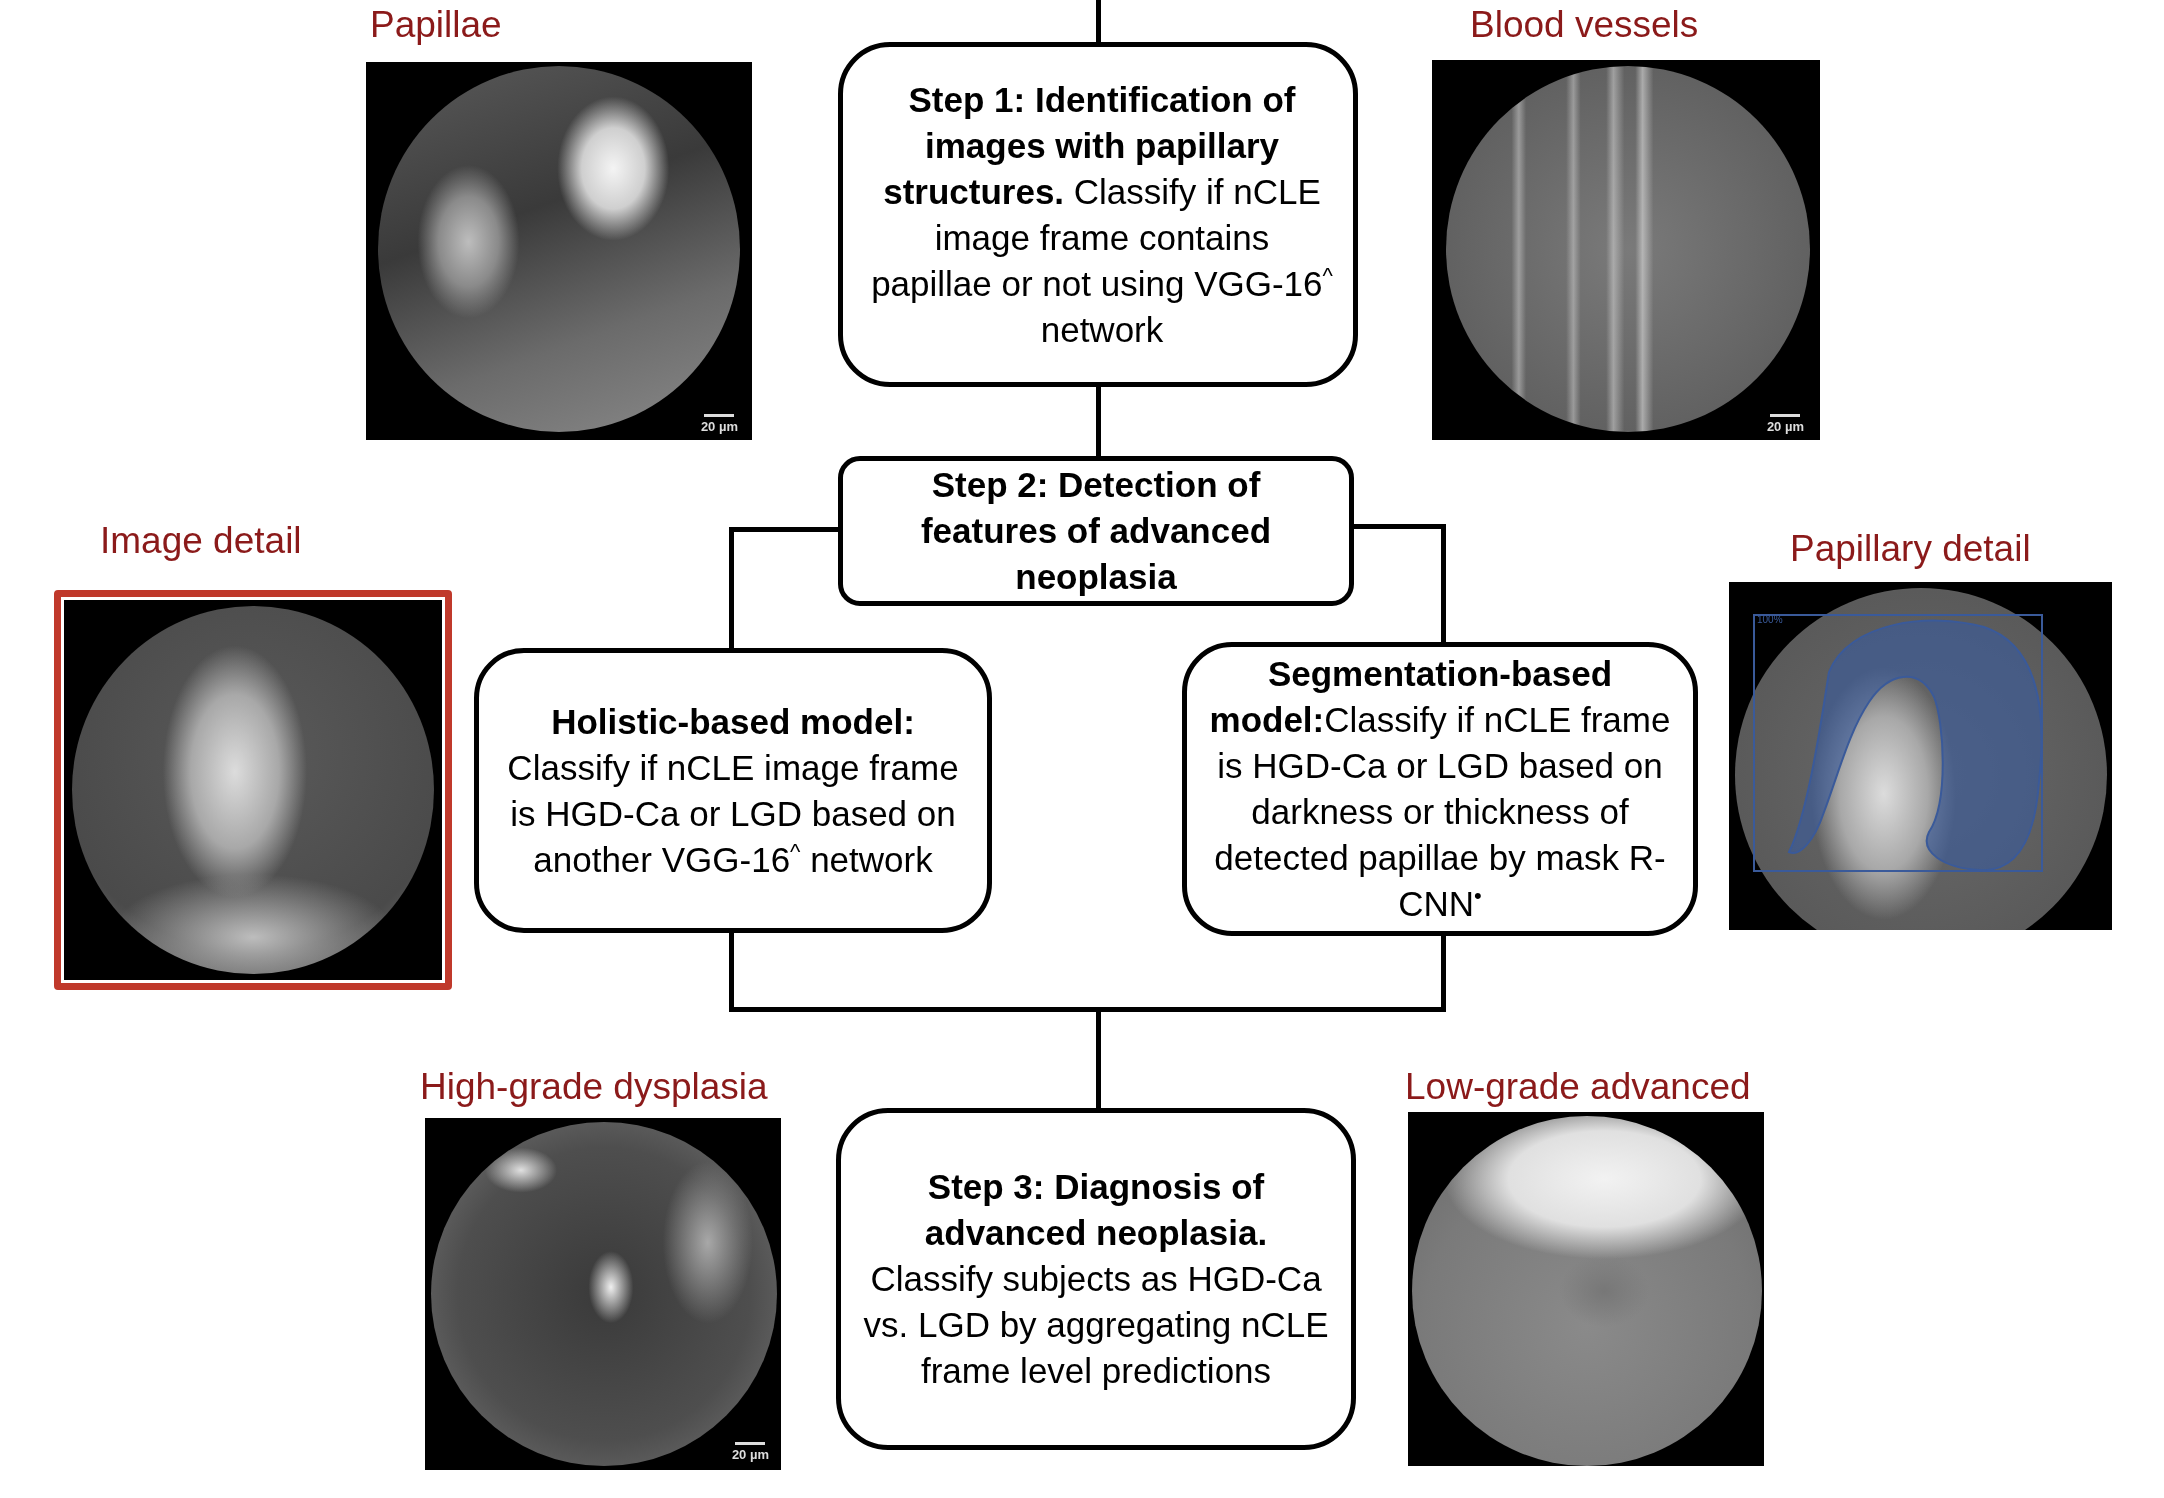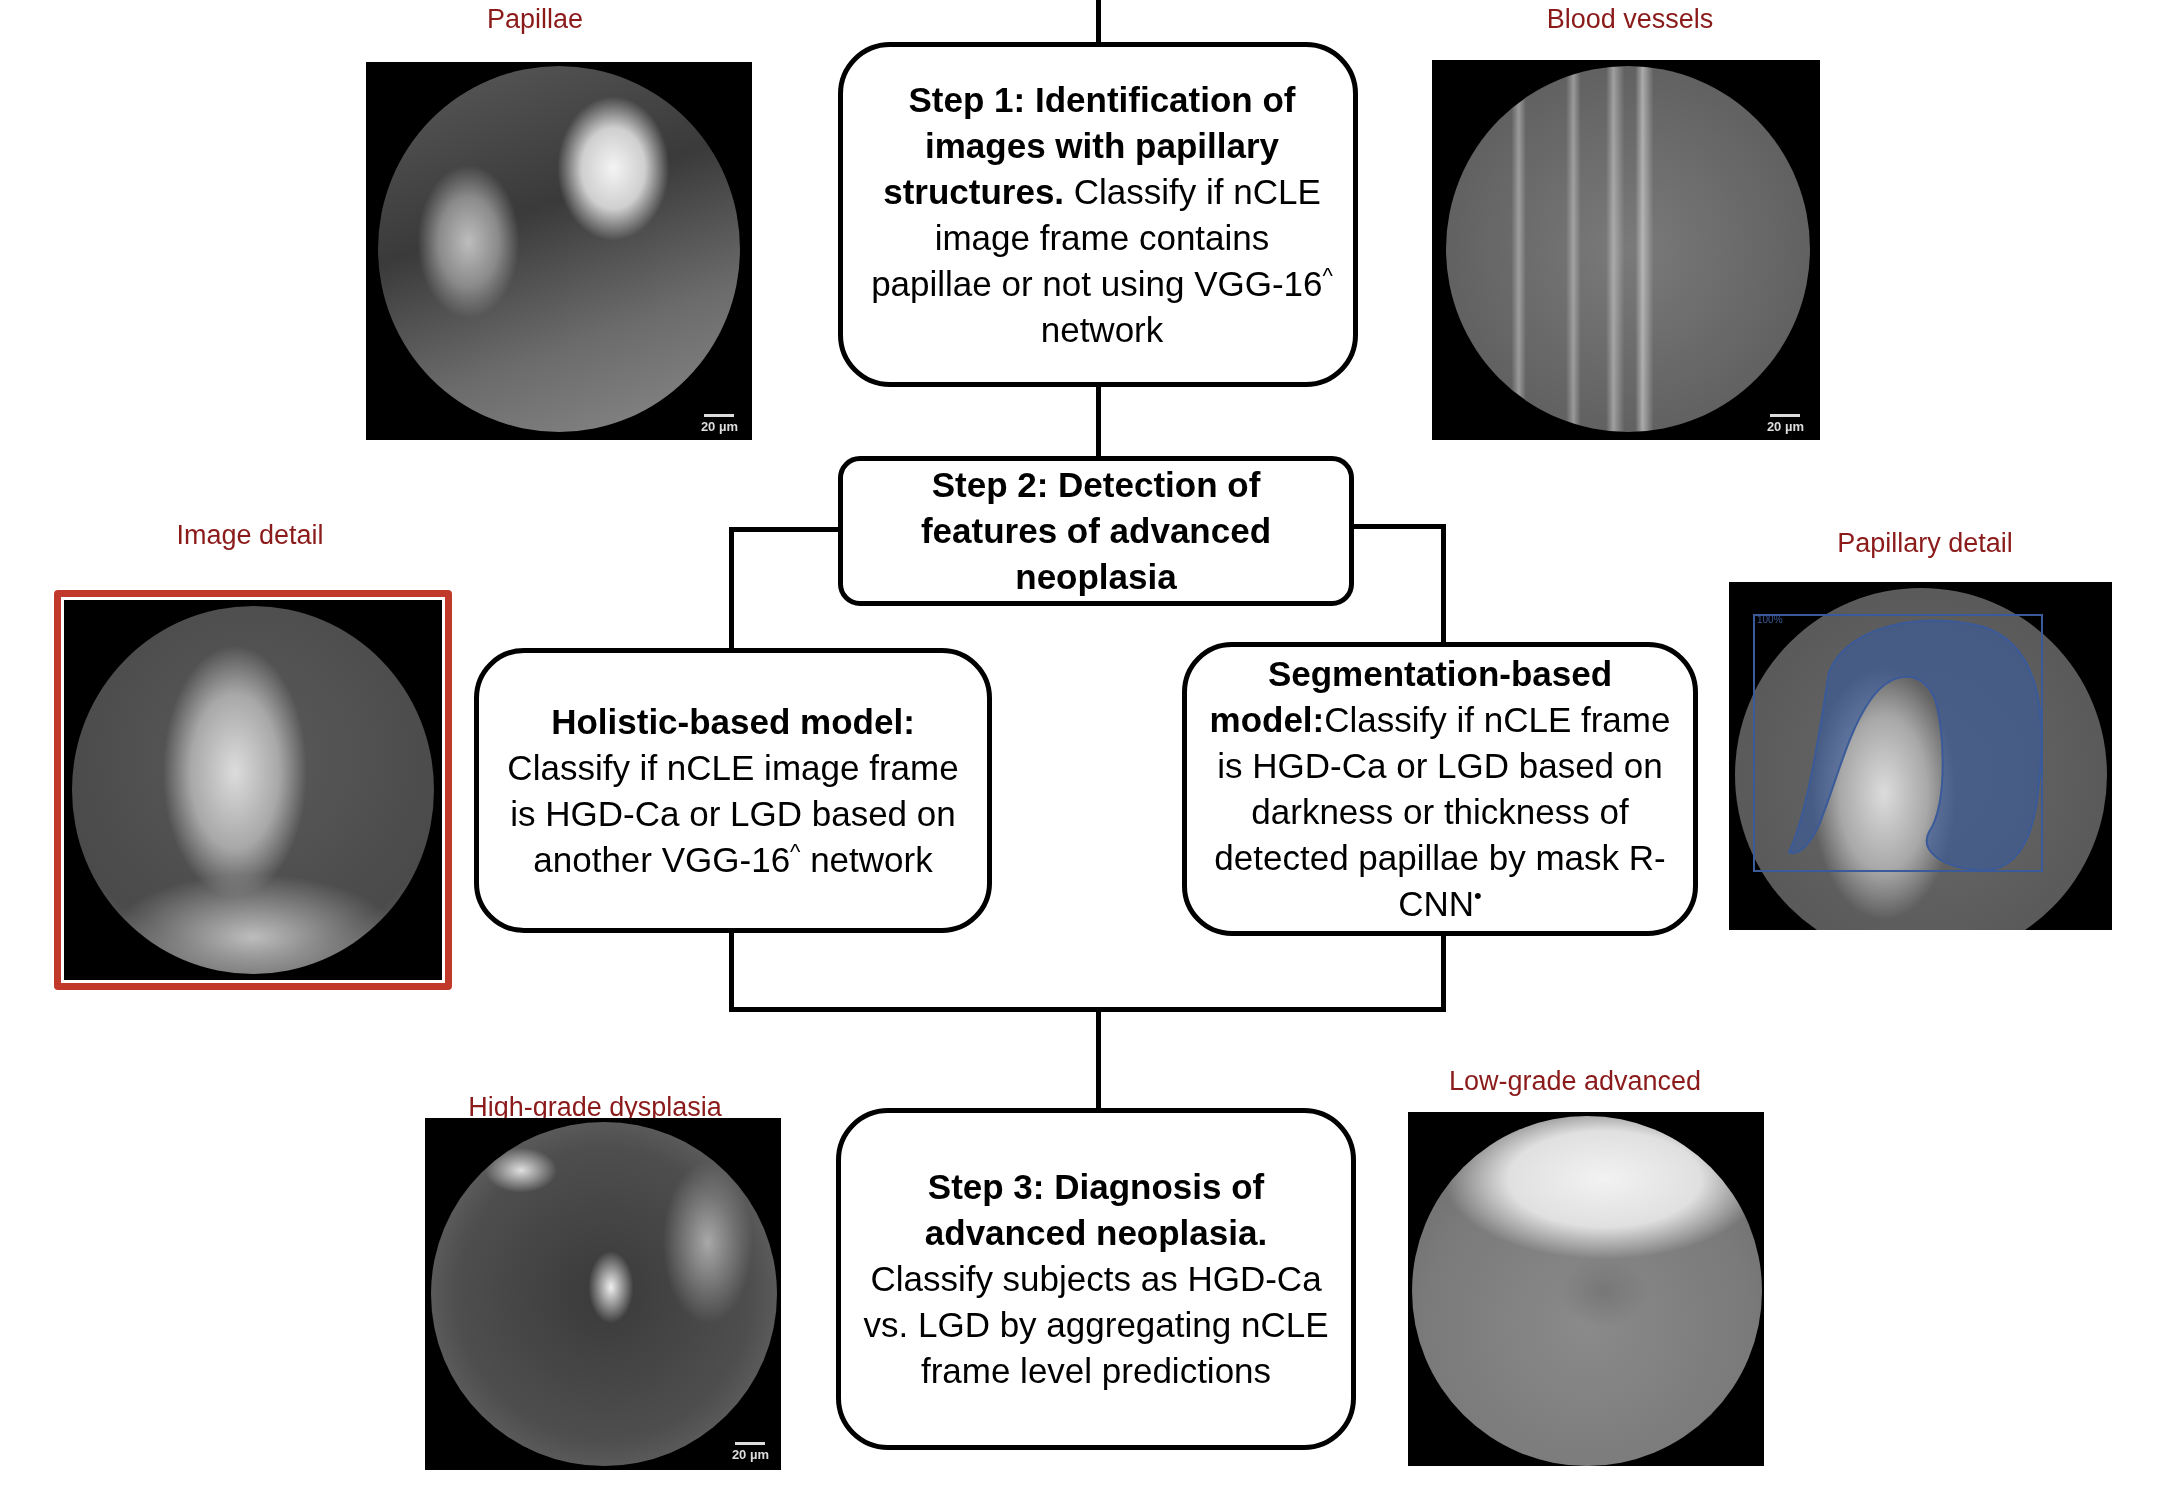--- a/index.html
+++ b/index.html
@@ -5,21 +5,21 @@
   html, body { margin:0; padding:0; background:#ffffff; }
   body { width:2164px; height:1498px; position:relative; overflow:hidden;
          font-family:"Liberation Sans", "DejaVu Sans", sans-serif; color:#000; }
   .abs { position:absolute; }
   .line { position:absolute; background:#000; }
   .box { position:absolute; border:5px solid #000; background:#fff; box-sizing:border-box;
          display:flex; align-items:center; justify-content:center; text-align:center;
          font-size:35px; line-height:46px; }
   .box .inner { padding:0 20px; }
   .box b { font-weight:bold; }
-  .caption { position:absolute; color:#8b1a1a; font-size:27px; white-space:nowrap; text-align:center; }
+  .caption { position:absolute; color:#8b1a1a; font-size:37px; white-space:nowrap; }
   .frame { position:absolute; background:#000; overflow:hidden; }
   .scope { position:absolute; border-radius:50%; }
   .scale { position:absolute; color:#ddd; font-size:13px; font-weight:bold; text-align:center; }
   .scale .bar { display:block; margin:0 auto 2px; height:3px; width:30px; background:#ddd; }
   sup { font-size:22px; line-height:0; }
 </style>
 </head>
 <body>
 
 <div class="line" style="left:1096px; top:0; width:5px; height:44px;"></div>
@@ -98,21 +98,21 @@
   <div class="scope" style="left:6px; top:6px; width:372px; height:374px;
        background: radial-gradient(ellipse 80px 140px at 40% 55%, #dcdcdc 0%, #a8a8a8 55%, rgba(0,0,0,0) 90%),
                    radial-gradient(circle at 50% 50%, #6a6a6a 0%, #5a5a5a 70%, #909090 100%);"></div>
   <div class="abs" style="left:24px; top:32px; width:286px; height:254px; border:2px solid #3a5a9a;"></div>
   <div class="abs" style="left:28px; top:32px; font-size:10px; color:#3a5a9a;">100%</div>
   <svg class="abs" style="left:0; top:0;" width="383" height="385" viewBox="0 0 383 385">
     <path d="M60,270 C80,230 95,120 100,90 C120,40 200,30 255,45 C300,60 320,110 310,200 C305,270 280,290 250,288 C215,286 190,270 200,250 C220,220 215,140 205,115 C190,85 160,90 140,120 C120,150 110,190 95,230 C85,260 70,275 60,270 Z" fill="rgba(58,90,154,0.65)" stroke="#3a5a9a" stroke-width="2"></path>
   </svg>
 </div>
 
-<div class="caption" style="left:420px; top:1092px; width:350px;">High-grade dysplasia</div>
+<div class="caption" style="left:420px; top:1066px; width:350px;">High-grade dysplasia</div>
 <div class="frame" style="left:425px; top:1118px; width:356px; height:352px;">
   <div class="scope" style="left:6px; top:4px; width:346px; height:344px;
        background: radial-gradient(ellipse 25px 40px at 52% 48%, #f0f0f0 0%, rgba(0,0,0,0) 90%),
                    radial-gradient(ellipse 40px 25px at 26% 14%, #e0e0e0 0%, rgba(0,0,0,0) 90%),
                    radial-gradient(ellipse 50px 90px at 80% 35%, #a8a8a8 0%, rgba(0,0,0,0) 90%),
                    radial-gradient(circle at 50% 50%, #3a3a3a 0%, #4e4e4e 60%, #7a7a7a 100%);"></div>
   <div class="scale" style="right:12px; bottom:8px;">
     <span class="bar"></span><span>20 µm</span>
   </div>
 </div>

